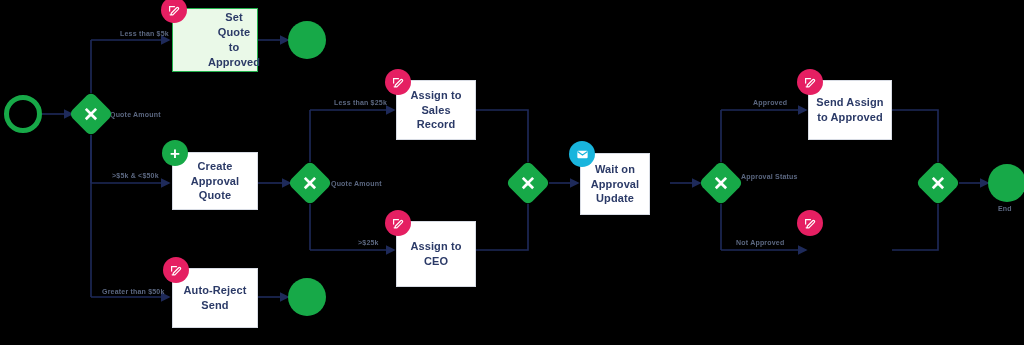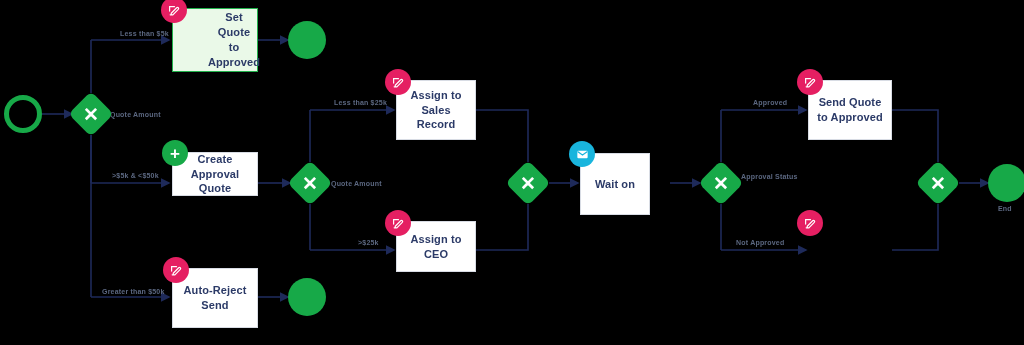--- a/index.html
+++ b/index.html
@@ -246,21 +246,21 @@
     </div>
   </div>
   <div class="badge pink" style="left:161px;top:-3px;">
     <svg width="13" height="13" viewBox="0 0 24 24" fill="none" stroke="#ffffff" stroke-width="2.2" stroke-linecap="round" stroke-linejoin="round">
       <path d="M4 20h5l10-10a2.1 2.1 0 0 0-3-3L6 17v3z"></path>
       <path d="M3 5h9"></path>
         <path d="M3 5v8"></path>
     </svg>
   </div>
 
-  <div class="task" style="left:172px;top:152px;width:86px;height:44px;align-items:center;">
+  <div class="task" style="left:172px;top:152px;width:86px;height:58px;align-items:center;">
     <div>
       <span>Create Approval</span>
       <span>Quote</span>
     </div>
   </div>
   <div class="badge green" style="left:162px;top:140px;">
     <span class="plus">+</span>
   </div>
 
   <div class="task" style="left:172px;top:268px;width:86px;height:60px;justify-content:center;">
@@ -284,49 +284,50 @@
     </div>
   </div>
   <div class="badge pink" style="left:385px;top:69px;">
     <svg width="13" height="13" viewBox="0 0 24 24" fill="none" stroke="#ffffff" stroke-width="2.2" stroke-linecap="round" stroke-linejoin="round">
       <path d="M4 20h5l10-10a2.1 2.1 0 0 0-3-3L6 17v3z"></path>
       <path d="M3 5h9"></path>
         <path d="M3 5v8"></path>
     </svg>
   </div>
 
-  <div class="task" style="left:396px;top:221px;width:80px;height:51px;">
+  <div class="task" style="left:396px;top:221px;width:80px;height:66px;">
     <div>
       <span>Assign to</span>
       <span>CEO</span>
     </div>
   </div>
   <div class="badge pink" style="left:385px;top:210px;">
     <svg width="13" height="13" viewBox="0 0 24 24" fill="none" stroke="#ffffff" stroke-width="2.2" stroke-linecap="round" stroke-linejoin="round">
       <path d="M4 20h5l10-10a2.1 2.1 0 0 0-3-3L6 17v3z"></path>
       <path d="M3 5h9"></path>
         <path d="M3 5v8"></path>
     </svg>
   </div>
 
   <div class="task" style="left:580px;top:153px;width:70px;height:62px;">
     <div>
       <span>Wait on</span>
+      <span>Approval Update</span>
     </div>
   </div>
   <div class="badge blue" style="left:569px;top:141px;">
     <svg width="13" height="13" viewBox="0 0 24 24" fill="none" stroke="#ffffff" stroke-width="2.2" stroke-linecap="round" stroke-linejoin="round">
       <rect x="2.5" y="5" width="19" height="14" rx="2" fill="#ffffff" stroke="none"></rect>
       <path d="M3.5 7l8.5 6 8.5-6" stroke="#19b5dd"></path>
     </svg>
   </div>
 
   <div class="task" style="left:808px;top:80px;width:84px;height:60px;">
     <div>
-      <span>Send Quote</span>
+      <span>Send Assign</span>
       <span>to Approved</span>
     </div>
   </div>
   <div class="badge pink" style="left:797px;top:69px;">
     <svg width="13" height="13" viewBox="0 0 24 24" fill="none" stroke="#ffffff" stroke-width="2.2" stroke-linecap="round" stroke-linejoin="round">
       <path d="M4 20h5l10-10a2.1 2.1 0 0 0-3-3L6 17v3z"></path>
       <path d="M3 5h9"></path>
         <path d="M3 5v8"></path>
     </svg>
   </div>

